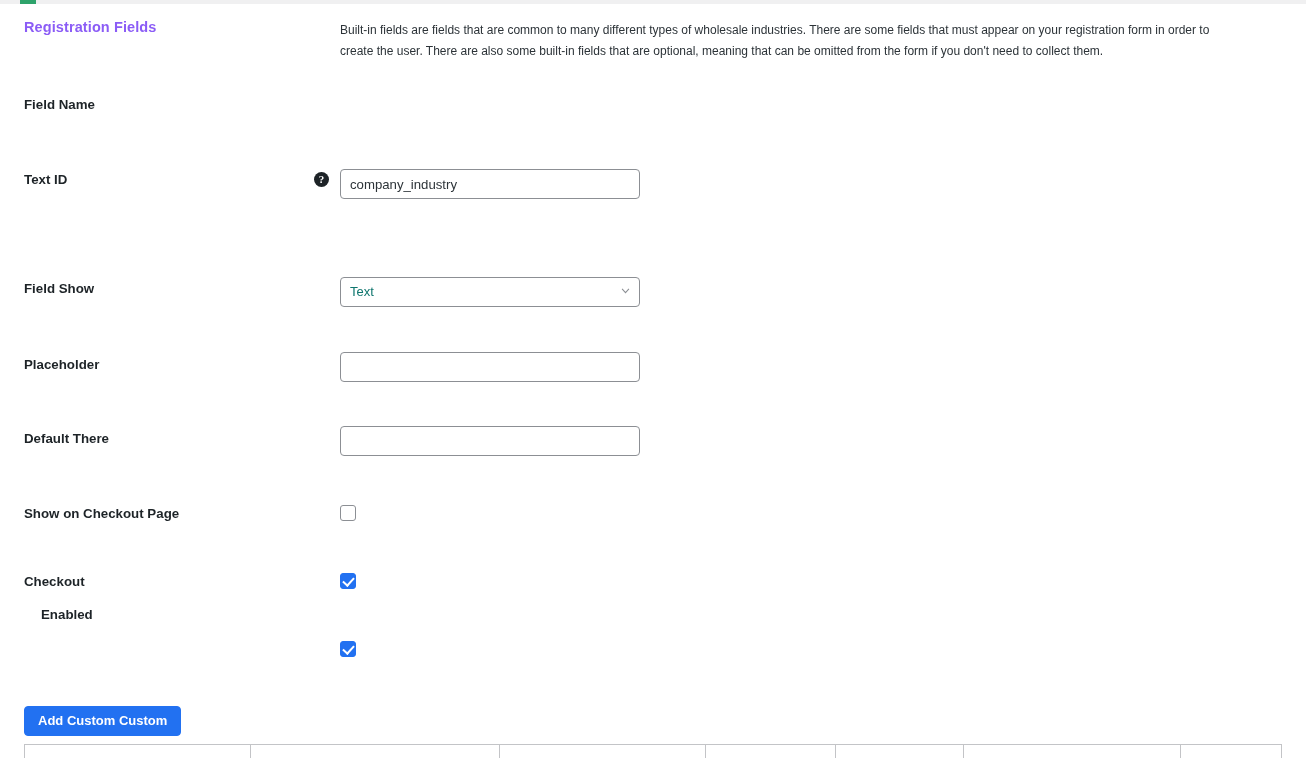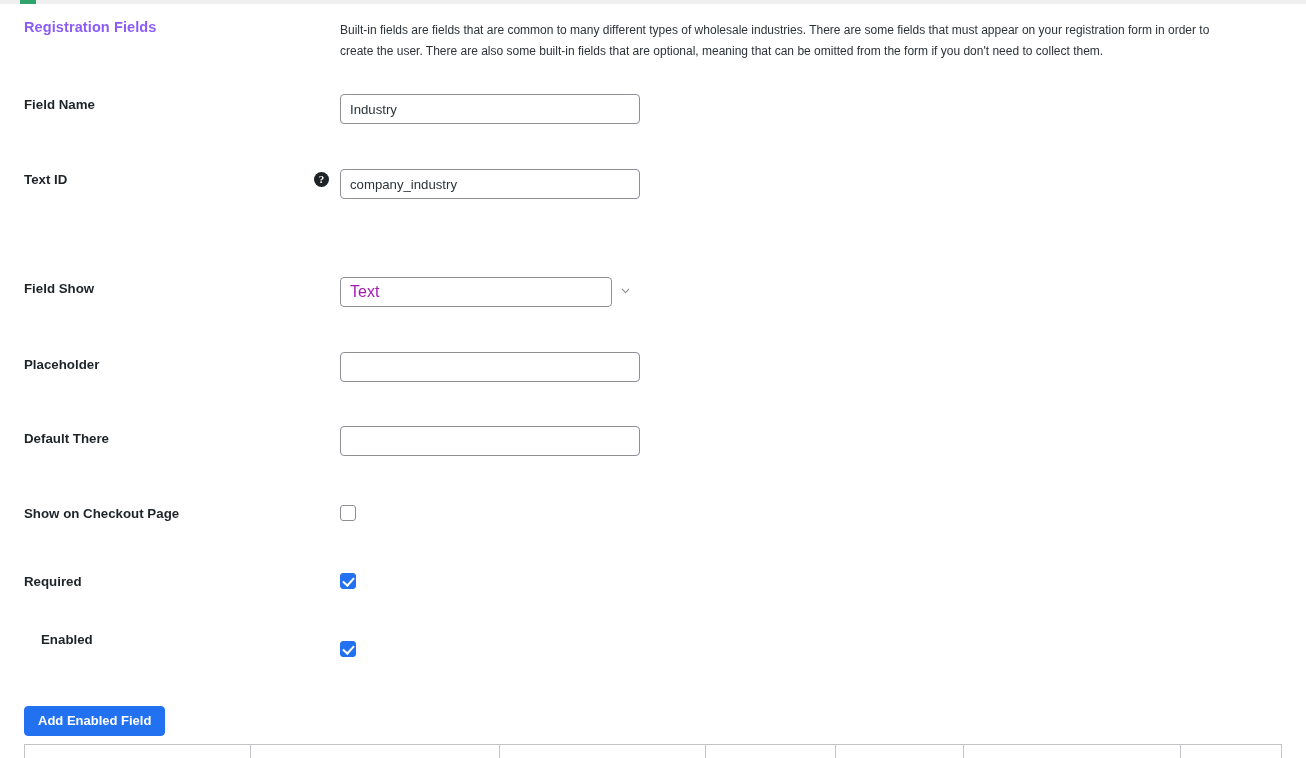--- a/index.html
+++ b/index.html
@@ -87,27 +87,27 @@
   }
   .text-input::placeholder { color: #9aa0a6; }
 
   .select-wrap {
     position: absolute;
     left: 340px;
     width: 300px;
     height: 30px;
   }
   .select-box {
-    width: 272px;
+    width: 300px;
     height: 30px;
     border: 1px solid #8c8f94;
     border-radius: 4px;
     background: #ffffff;
-    font-size: 16px;
-    color: #a21caf;
+    font-size: 13px;
+    color: #0f766e;
     line-height: 28px;
     padding: 0 9px;
   }
   .chevron {
     position: absolute;
     right: 10px;
     top: 11px;
     width: 9px;
     height: 6px;
     pointer-events: none;
@@ -204,21 +204,20 @@
 
   <div class="top-strip"></div>
   <div class="top-strip-accent"></div>
   <div class="left-rail"></div>
 
   <div class="section-title">Registration Fields</div>
 
   <div class="intro-text">Built-in fields are fields that are common to many different types of wholesale industries. There are some fields that must appear on your registration form in order to create the user. There are also some built-in fields that are optional, meaning that can be omitted from the form if you don't need to collect them.</div>
 
   <div class="row-label" style="top:97px;">Field Name</div>
-  <input class="text-input" style="top: 94px;" type="text" value="Industry">
 
   <div class="row-label" style="top:172px;">Text ID</div>
   <div class="help-icon">?</div>
   <input class="text-input" style="top: 169px;" type="text" value="company_industry">
 
   <div class="row-label" style="top:281px;">Field Show</div>
   <div class="select-wrap" style="top:277px;">
     <div class="select-box">Text</div>
     <svg class="chevron" viewBox="0 0 10 7">
       <path d="M1 1 L5 5.5 L9 1" fill="none" stroke="#8c8f94" stroke-width="1.2"></path>
@@ -227,27 +226,27 @@
 
   <div class="row-label" style="top:357px;">Placeholder</div>
   <input class="text-input" style="top: 352px;" type="text" value="">
 
   <div class="row-label" style="top:431px;">Default There</div>
   <input class="text-input" style="top: 426px;" type="text" value="">
 
   <div class="row-label" style="top:506px;">Show on Checkout Page</div>
   <div class="checkbox" style="top:505px;"></div>
 
-  <div class="row-label" style="top:574px;">Required</div>
+  <div class="row-label" style="top:574px;">Checkout</div>
   <div class="checkbox checked" style="top:573px;"></div>
 
-  <div class="row-label" style="top:632px;padding-left:17px;">Enabled</div>
+  <div class="row-label" style="top:607px;padding-left:17px;">Enabled</div>
   <div class="checkbox checked" style="top:641px;"></div>
 
-  <button class="primary-button">Add Enabled Field</button>
+  <button class="primary-button">Add Custom Custom</button>
 
   <div class="table-strip">
     <div class="cell" style="width:226px;"></div>
     <div class="cell" style="width:250px;"></div>
     <div class="cell" style="width:206px;"></div>
     <div class="cell" style="width:130px;"></div>
     <div class="cell" style="width:128px;"></div>
     <div class="cell" style="width:218px;"></div>
     <div class="cell" style="width:100px;"></div>
   </div>

